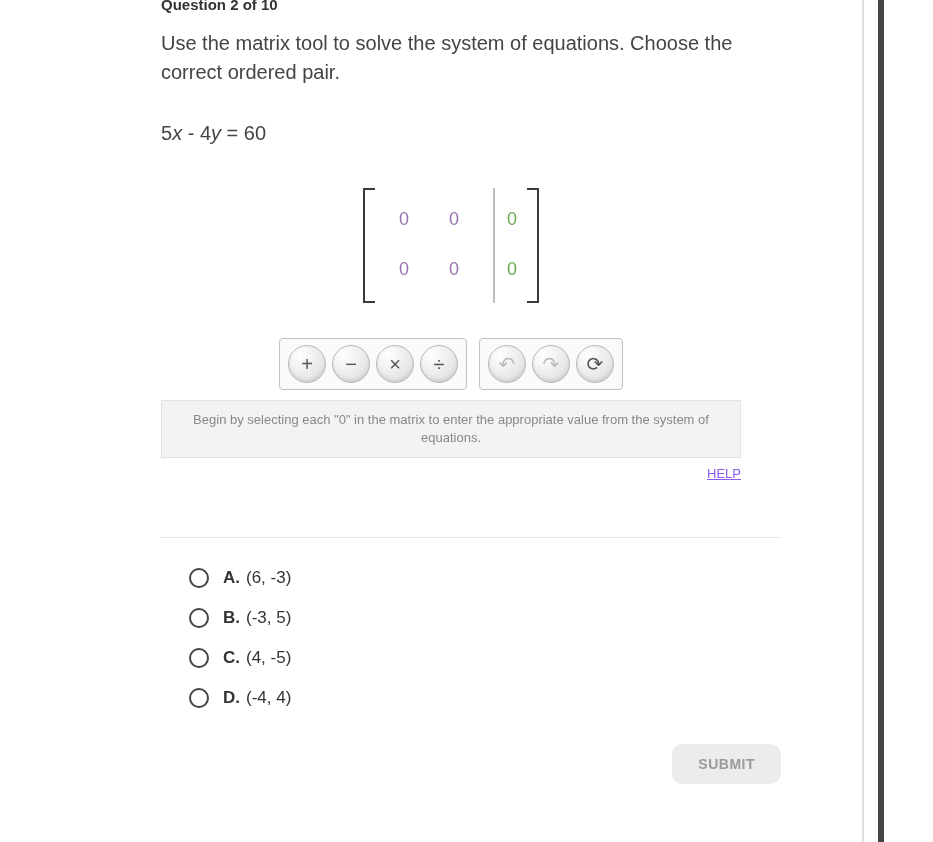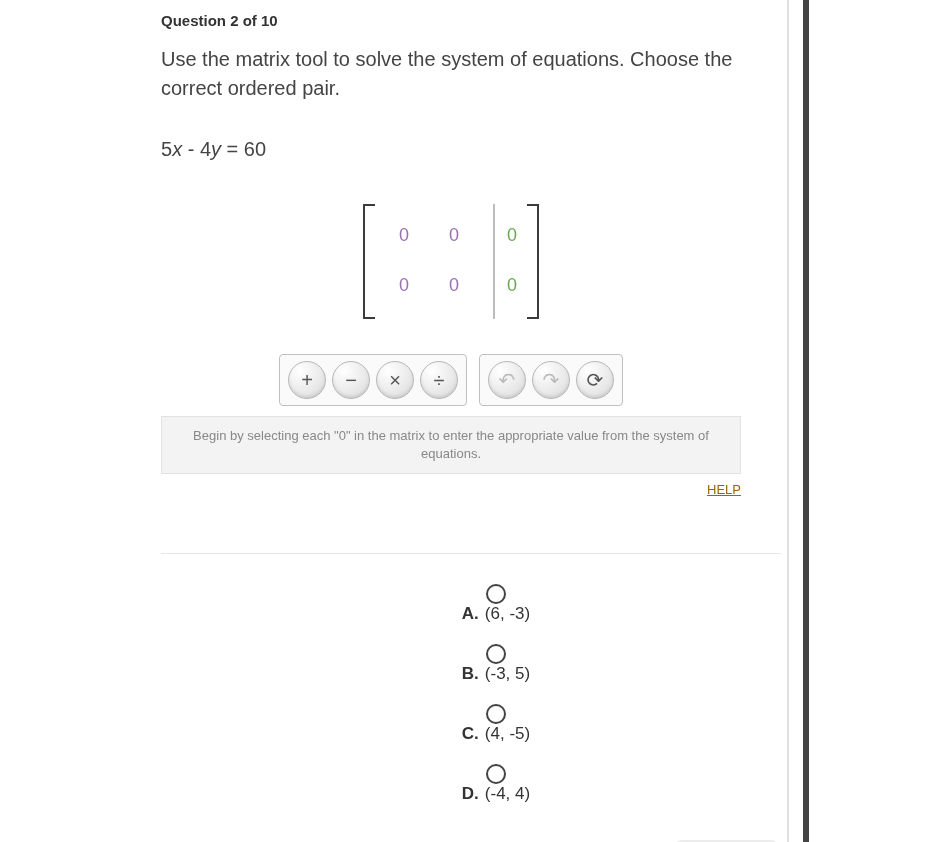--- a/index.html
+++ b/index.html
@@ -3,26 +3,26 @@
 <meta charset="utf-8">
 <style>
   * { box-sizing: border-box; }
   html, body {
     margin: 0; padding: 0;
     font-family: Arial, Helvetica, sans-serif;
     background: #fff;
     color: #444;
   }
   .page {
-    width: 809px;
+    width: 884px;
     height: 842px;
     position: relative;
     border-right: 6px solid #444;
     border-left: 1px solid #fff;
-    padding: 16px 0 0 160px;
+    padding: 0 0 0 160px;
   }
   .page::after {
     content: "";
     position: absolute;
     top: 0; right: 14px;
     width: 2px; height: 100%;
     background: #e0e0e0;
   }
   .question-num {
     font-weight: bold;
@@ -141,42 +141,42 @@
     font-size: 13px;
     text-align: center;
     line-height: 1.4;
   }
   .help-row {
     width: 580px;
     text-align: right;
     margin-bottom: 30px;
   }
   .help-link {
-    color: #a16207;
+    color: #8b5cf6;
     font-size: 13px;
     text-decoration: underline;
     cursor: pointer;
   }
 
   .divider {
     width: 620px;
     height: 1px;
     background: #e6e6e6;
     margin: 55px 0 30px;
   }
 
   .choices {
     margin-left: 28px;
   }
   .choice {
     display: flex;
     align-items: center;
+    gap: 14px;
     margin-bottom: 20px;
     cursor: pointer;
-    flex-direction: column;
   }
   .radio {
     width: 20px; height: 20px;
     border-radius: 50%;
     border: 2px solid #444;
     flex-shrink: 0;
   }
   .choice-label { font-size: 17px; color: #333; }
   .choice-label b { font-weight: bold; margin-right: 6px; }
 

